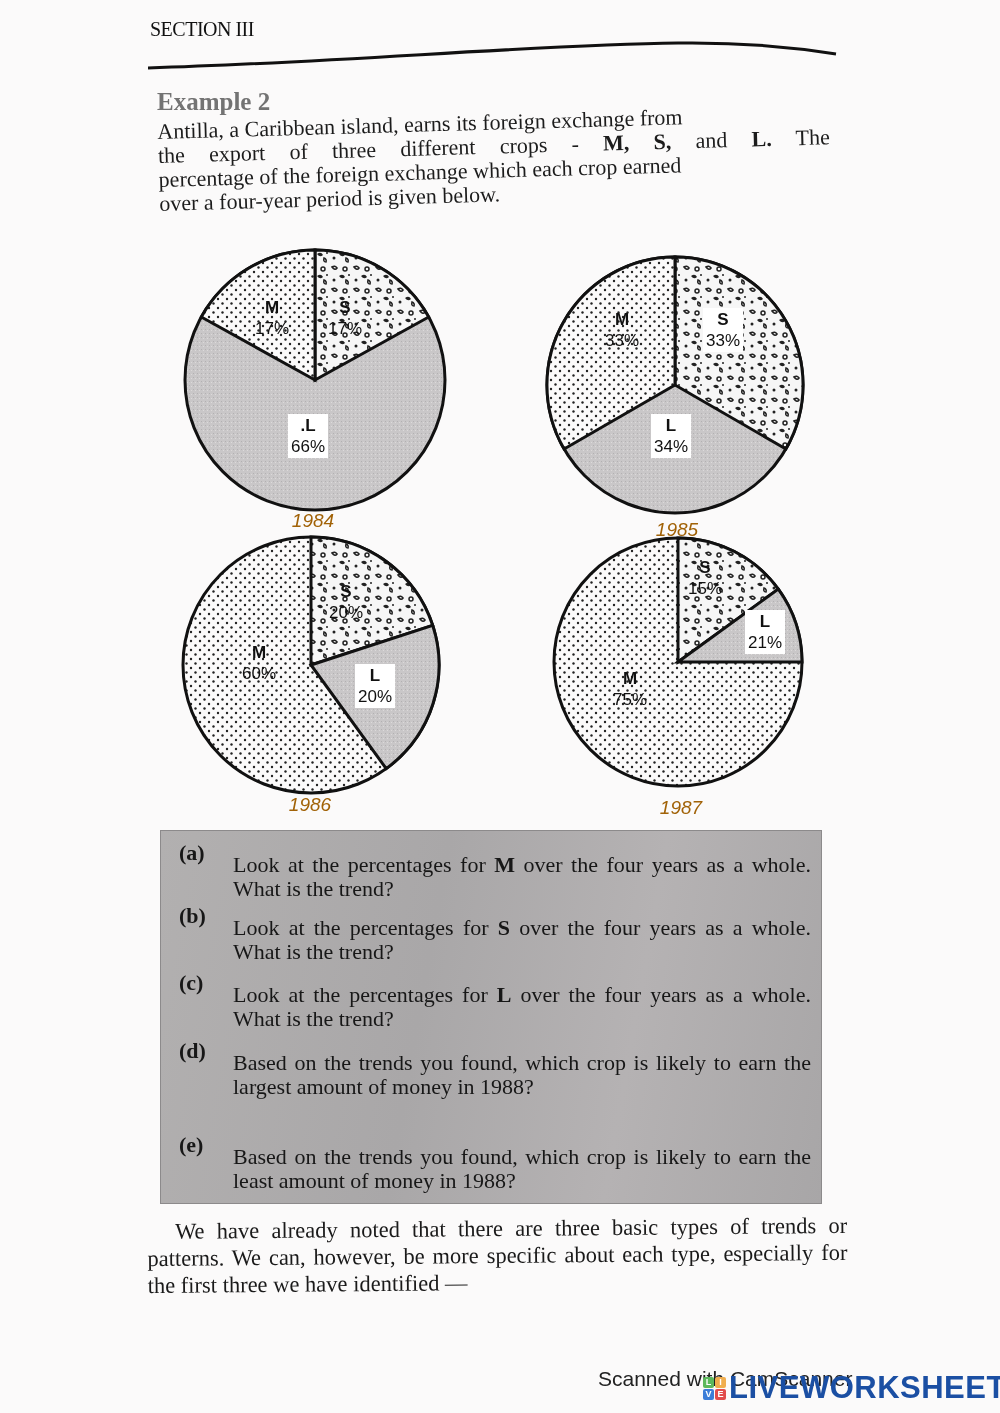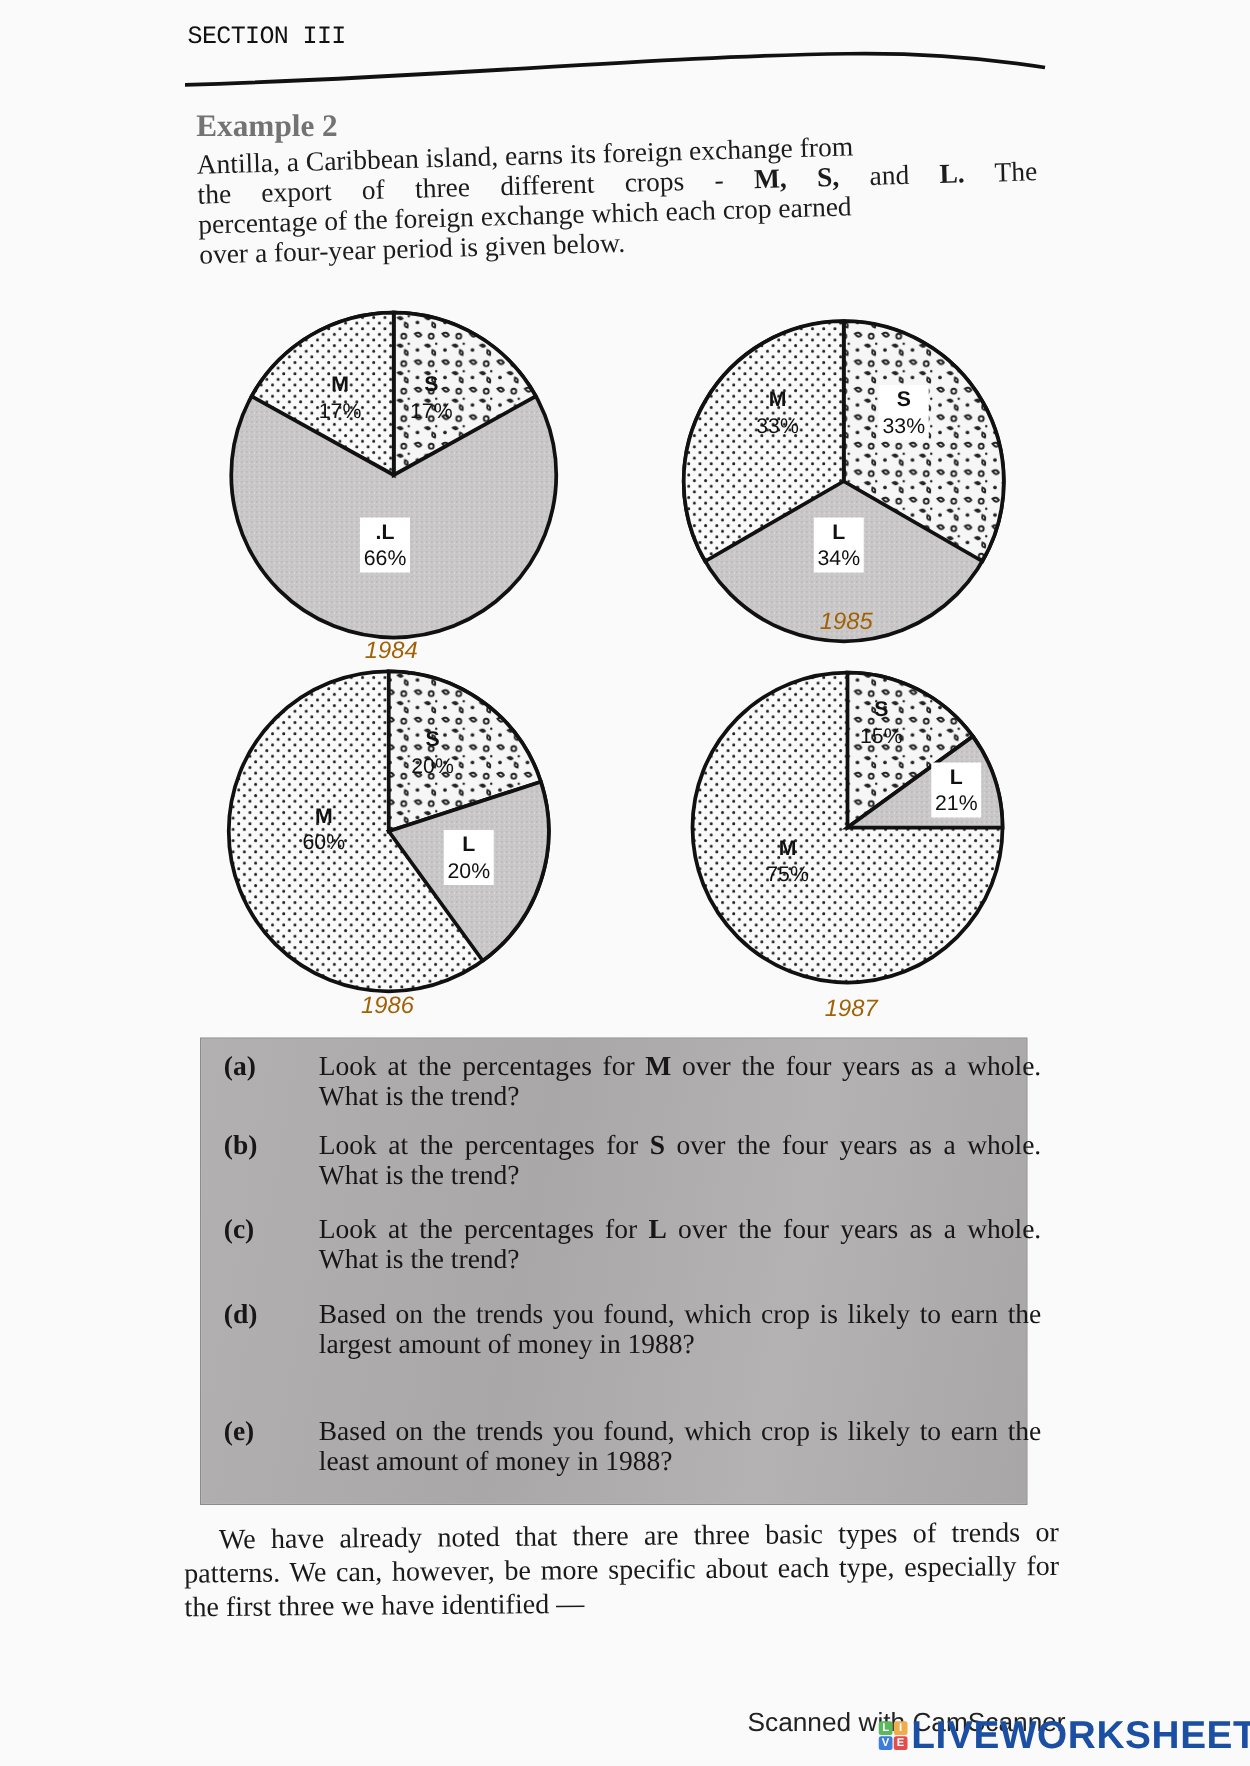--- a/index.html
+++ b/index.html
@@ -4,21 +4,21 @@
   <style>
     html, body { margin: 0; padding: 0; }
     body {
       width: 1000px; height: 1413px; position: relative; overflow: hidden;
       background: #fbfafa;
       font-family: "Liberation Serif", serif;
       color: #1a1a1a;
     }
     .section-header {
       position: absolute; left: 150px; top: 18px;
-      font-family: Liberation Mono, monospace; font-size: 20px; font-weight: 500;
+      font-family: Liberation Serif, serif; font-size: 20px; font-weight: 500;
       letter-spacing: -0.5px; color: #111;
     }
     .rule { position: absolute; left: 148px; top: 40px; width: 690px; height: 40px; }
     .example-title {
       position: absolute; left: 157px; top: 88px;
       font-size: 25px; font-weight: bold; color: #737373;
     }
     .intro {
       position: absolute; left: 157px; top: 120px; width: 672px;
       font-size: 22px; line-height: 24px; text-align: justify; color: #1c1c1c;
@@ -39,21 +39,21 @@
     .pie-label.clear { background: transparent; }
     .questions {
       position: absolute; left: 160px; top: 830px; width: 660px; height: 372px;
       background: linear-gradient(100deg, #b2b0b0 0%, #a9a7a8 40%, #b5b2b3 70%, #a8a6a7 100%);
       border: 1px solid #8c8a8b;
     }
     .q {
       position: absolute; left: 18px; width: 640px; font-size: 22px; line-height: 24px; color: #171717;
     }
     .q .letter { position: absolute; left: 0; top: 0; font-weight: bold; }
-    .q .text { position: absolute; left: 76px; width: 578px; text-align: justify; text-align-last: left; }
+    .q .text { position: absolute; left: 54px; width: 578px; text-align: justify; text-align-last: left; margin-top: 12px; }
     .q .text b { font-weight: bold; }
     .closing {
       position: absolute; left: 147px; top: 1218px; width: 700px;
       font-size: 22.5px; line-height: 27px; color: #1a1a1a; text-align: justify;
       transform: rotate(-0.5deg); transform-origin: left top;
     }
     .closing p { margin: 0; text-indent: 28px; }
     .watermark {
       position: absolute; left: 598px; top: 1367px;
       font-family: "Liberation Sans", sans-serif; font-size: 21px; color: #222;
@@ -139,21 +139,21 @@
   </svg>
 
   <div class="pie-label clear" style="left:252px;top:296px;"><span class="crop">M</span><span class="pct">17%</span></div>
   <div class="pie-label clear" style="left:325px;top:296px;"><span class="crop">S</span><span class="pct">17%</span></div>
   <div class="pie-label" style="left:288px;top:414px;"><span class="crop">.L</span><span class="pct">66%</span></div>
   <div class="pie-year" style="left:273px;top:510px;">1984</div>
 
   <div class="pie-label clear" style="left:602px;top:308px;"><span class="crop">M</span><span class="pct">33%</span></div>
   <div class="pie-label" style="left:703px;top:308px;"><span class="crop">S</span><span class="pct">33%</span></div>
   <div class="pie-label" style="left:651px;top:414px;"><span class="crop">L</span><span class="pct">34%</span></div>
-  <div class="pie-year" style="left:637px;top:487px;">1985</div>
+  <div class="pie-year" style="left:637px;top:519px;">1985</div>
 
   <div class="pie-label clear" style="left:326px;top:580px;"><span class="crop">S</span><span class="pct">20%</span></div>
   <div class="pie-label clear" style="left:239px;top:641px;"><span class="crop">M</span><span class="pct">60%</span></div>
   <div class="pie-label" style="left:355px;top:664px;"><span class="crop">L</span><span class="pct">20%</span></div>
   <div class="pie-year" style="left:270px;top:794px;">1986</div>
 
   <div class="pie-label clear" style="left:685px;top:556px;"><span class="crop">S</span><span class="pct">15%</span></div>
   <div class="pie-label" style="left:745px;top:610px;"><span class="crop">L</span><span class="pct">21%</span></div>
   <div class="pie-label clear" style="left:610px;top:667px;"><span class="crop">M</span><span class="pct">75%</span></div>
   <div class="pie-year" style="left:641px;top:797px;text-align:center;">1987</div>

